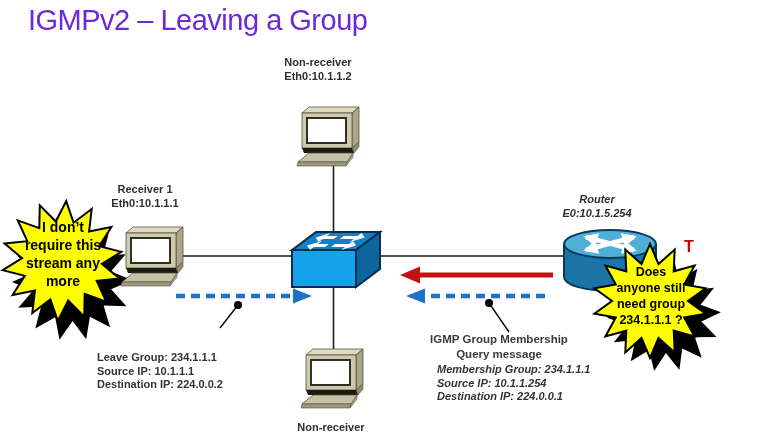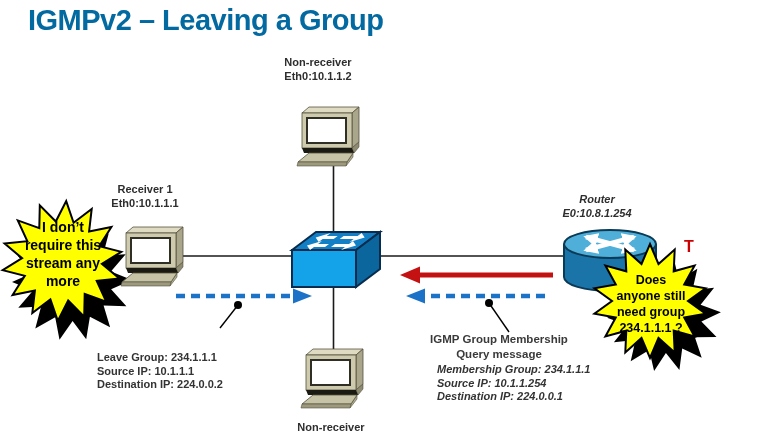--- a/index.html
+++ b/index.html
@@ -1,25 +1,25 @@
 <!DOCTYPE html>
 <html><head>
 <meta charset="utf-8">
 <style>
   html,body{margin:0;padding:0;background:#ffffff;}
   .canvas{position:relative;width:768px;height:444px;background:#ffffff;overflow:hidden;
           font-family:"Liberation Sans",sans-serif;}
-  .title{position:absolute;left:28px;top:4px;font-size:29px;font-weight:bold;
-         color:#0369a1;letter-spacing:-0.5px;white-space:nowrap;}
+  .title{position:absolute;left:28px;top:4px;font-size:29px;font-weight:normal;
+         color:#6d28d9;letter-spacing:-0.5px;white-space:nowrap;}
   svg.diagram{position:absolute;left:0;top:0;width:768px;height:444px;}
   .label{position:absolute;font-weight:bold;color:#2E2E2E;text-align:center;
          font-size:11px;line-height:13.5px;white-space:nowrap;}
   .bubble-text{position:absolute;font-weight:bold;color:#000;text-align:center;z-index:3;}
   .bubble-left{left:2px;top:218px;width:122px;font-size:14px;line-height:18px;}
-  .bubble-right{left:594px;top:272px;width:114px;font-size:12.5px;line-height:16px;}
+  .bubble-right{left:594px;top:264px;width:114px;font-size:12.5px;line-height:16px;}
   .msg-header{position:absolute;font-weight:bold;color:#3A3A3A;font-size:11.5px;
               line-height:15px;text-align:center;white-space:nowrap;}
   .msg-body{position:absolute;font-weight:bold;color:#333333;font-size:11px;
             line-height:13.5px;text-align:left;white-space:nowrap;}
   .timer{position:absolute;left:684px;top:238px;font-size:16px;font-weight:bold;color:#CC0000;}
   .lbl-top{left:258px;top:56px;width:120px;}
   .lbl-left{left:85px;top:183px;width:120px;}
   .lbl-router{left:537px;top:193px;width:120px;font-style:italic;}
   .lbl-bottom{left:271px;top:421px;width:120px;}
   .hdr-leave{left:83px;top:331px;width:160px;}
@@ -118,21 +118,21 @@
   <div class="label lbl-top">
     <div>Non-receiver</div>
     <div>Eth0:10.1.1.2</div>
   </div>
   <div class="label lbl-left">
     <div>Receiver 1</div>
     <div>Eth0:10.1.1.1</div>
   </div>
   <div class="label lbl-router">
     <div>Router</div>
-    <div>E0:10.8.1.254</div>
+    <div>E0:10.1.5.254</div>
   </div>
   <div class="label lbl-bottom">
     <div>Non-receiver</div>
   </div>
 
   <div class="bubble-text bubble-left">
     <div>I don’t</div>
     <div>require this</div>
     <div>stream any</div>
     <div>more</div>

